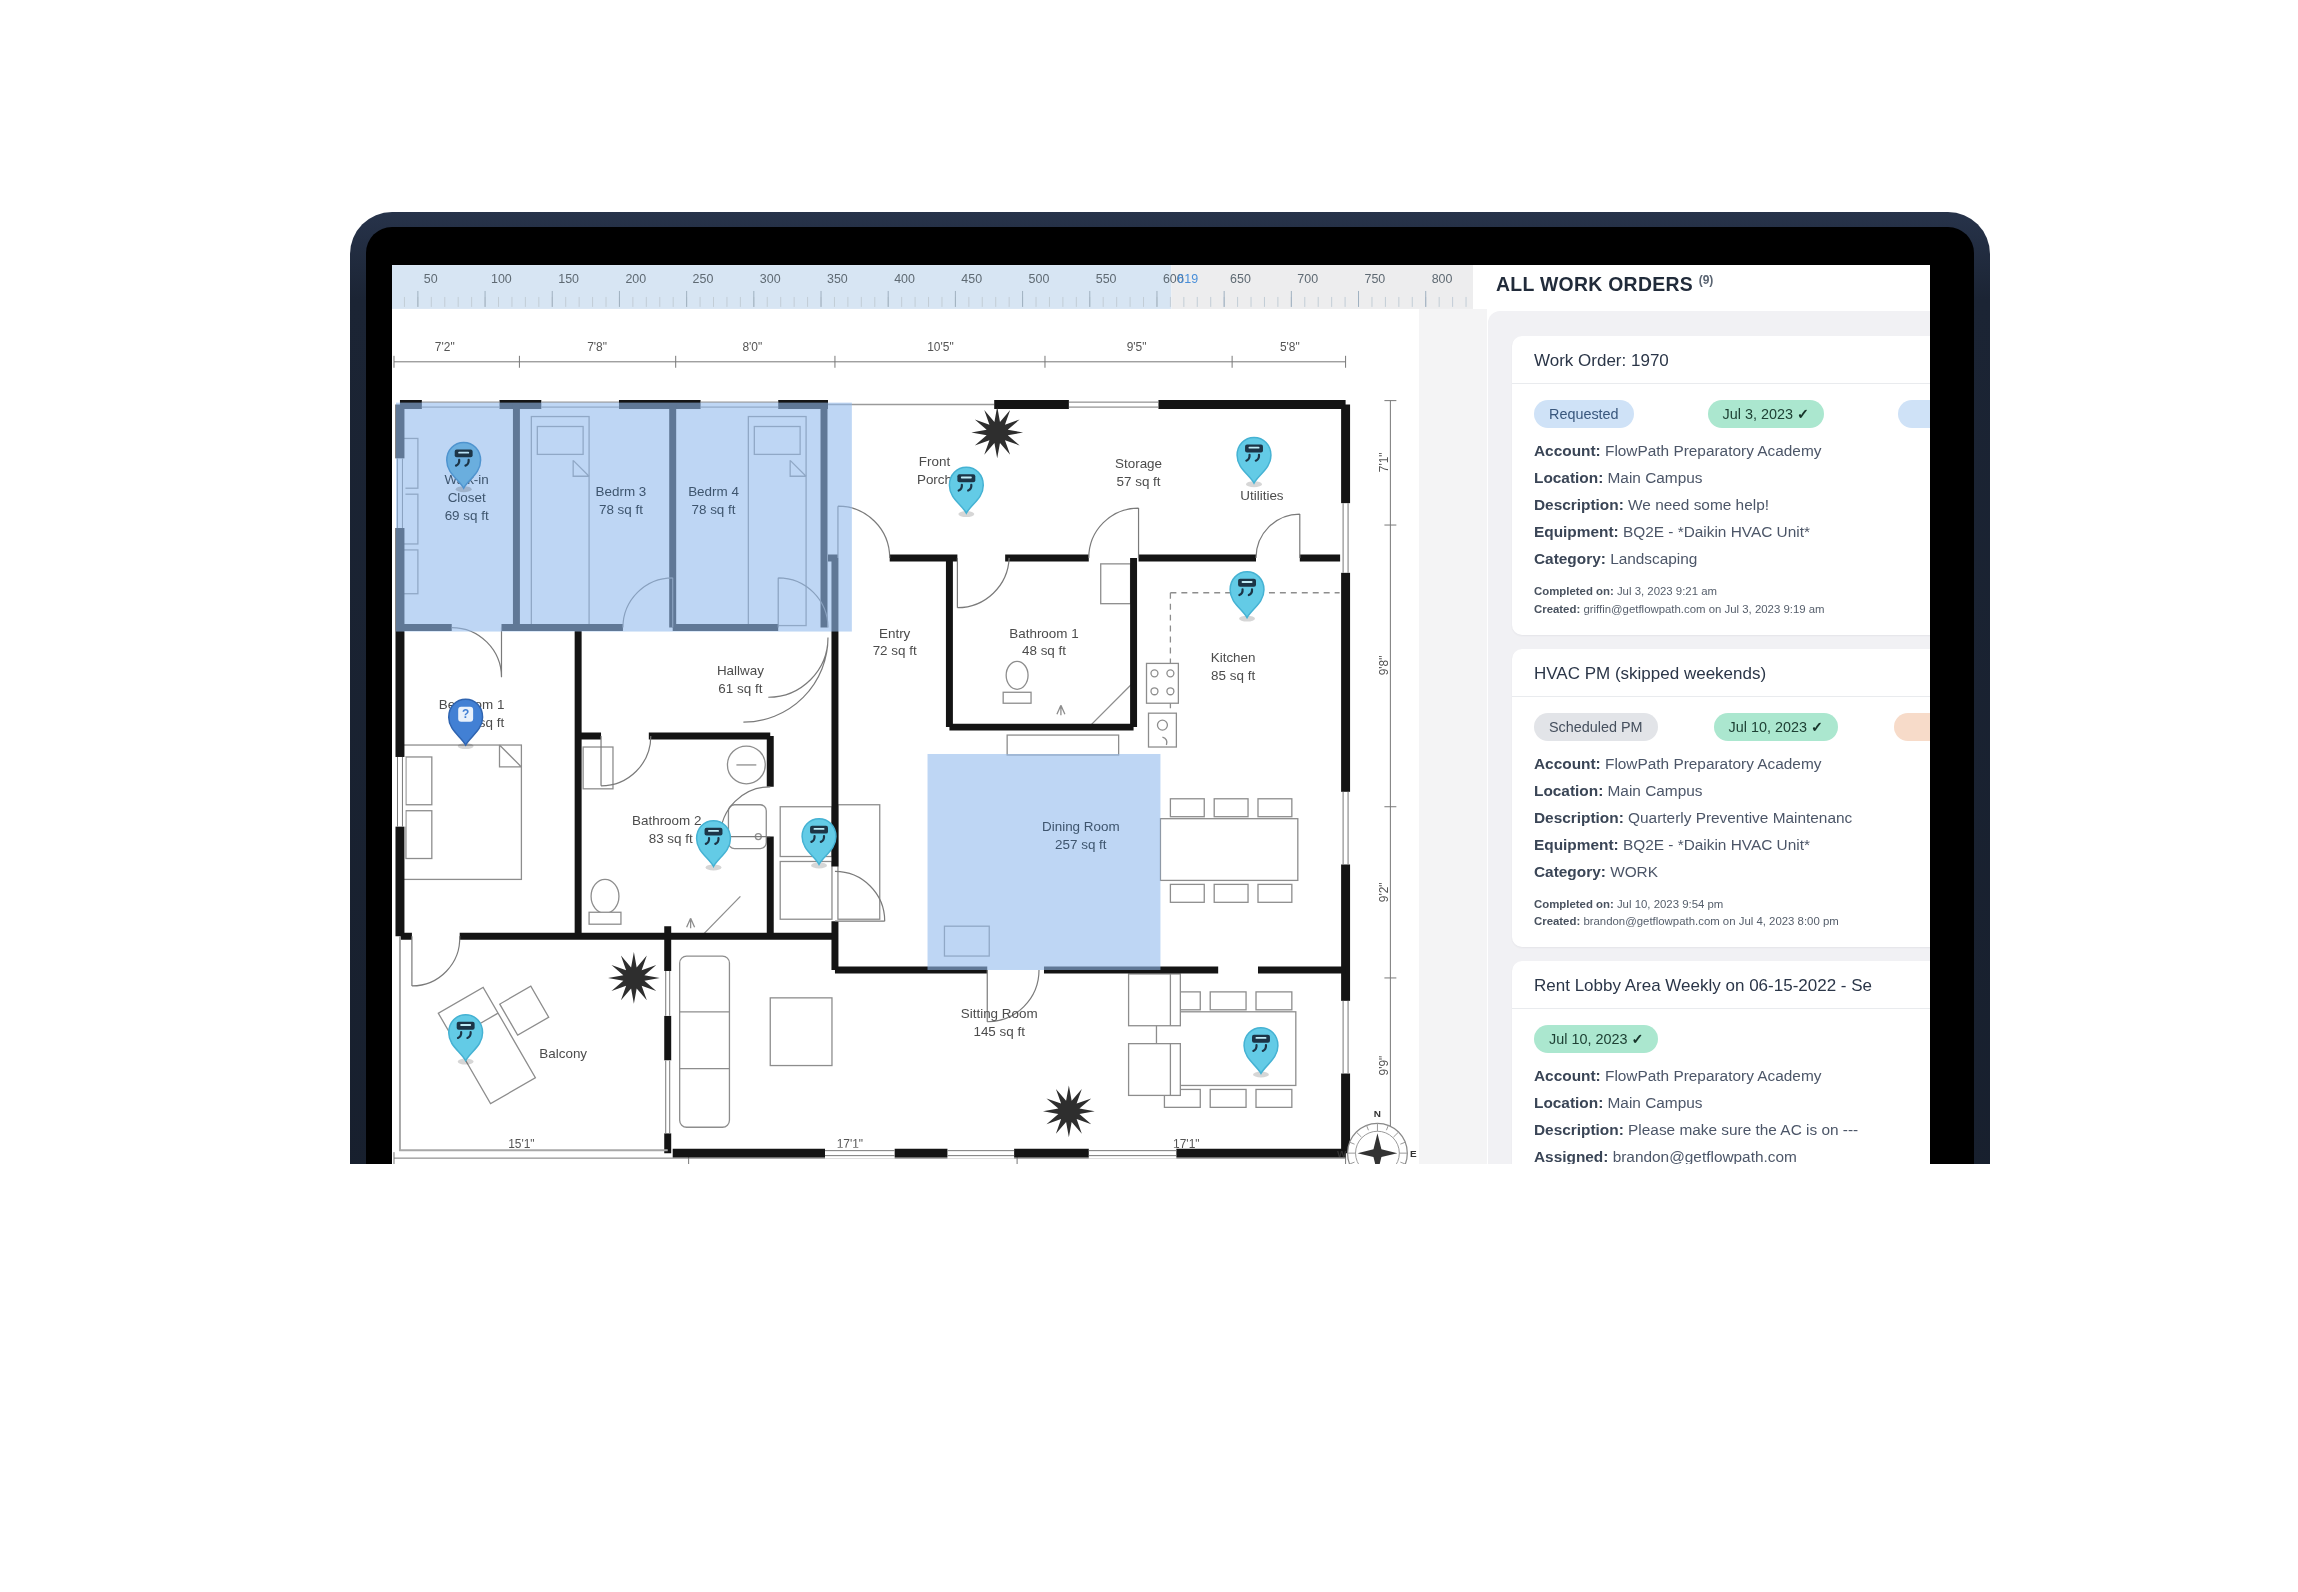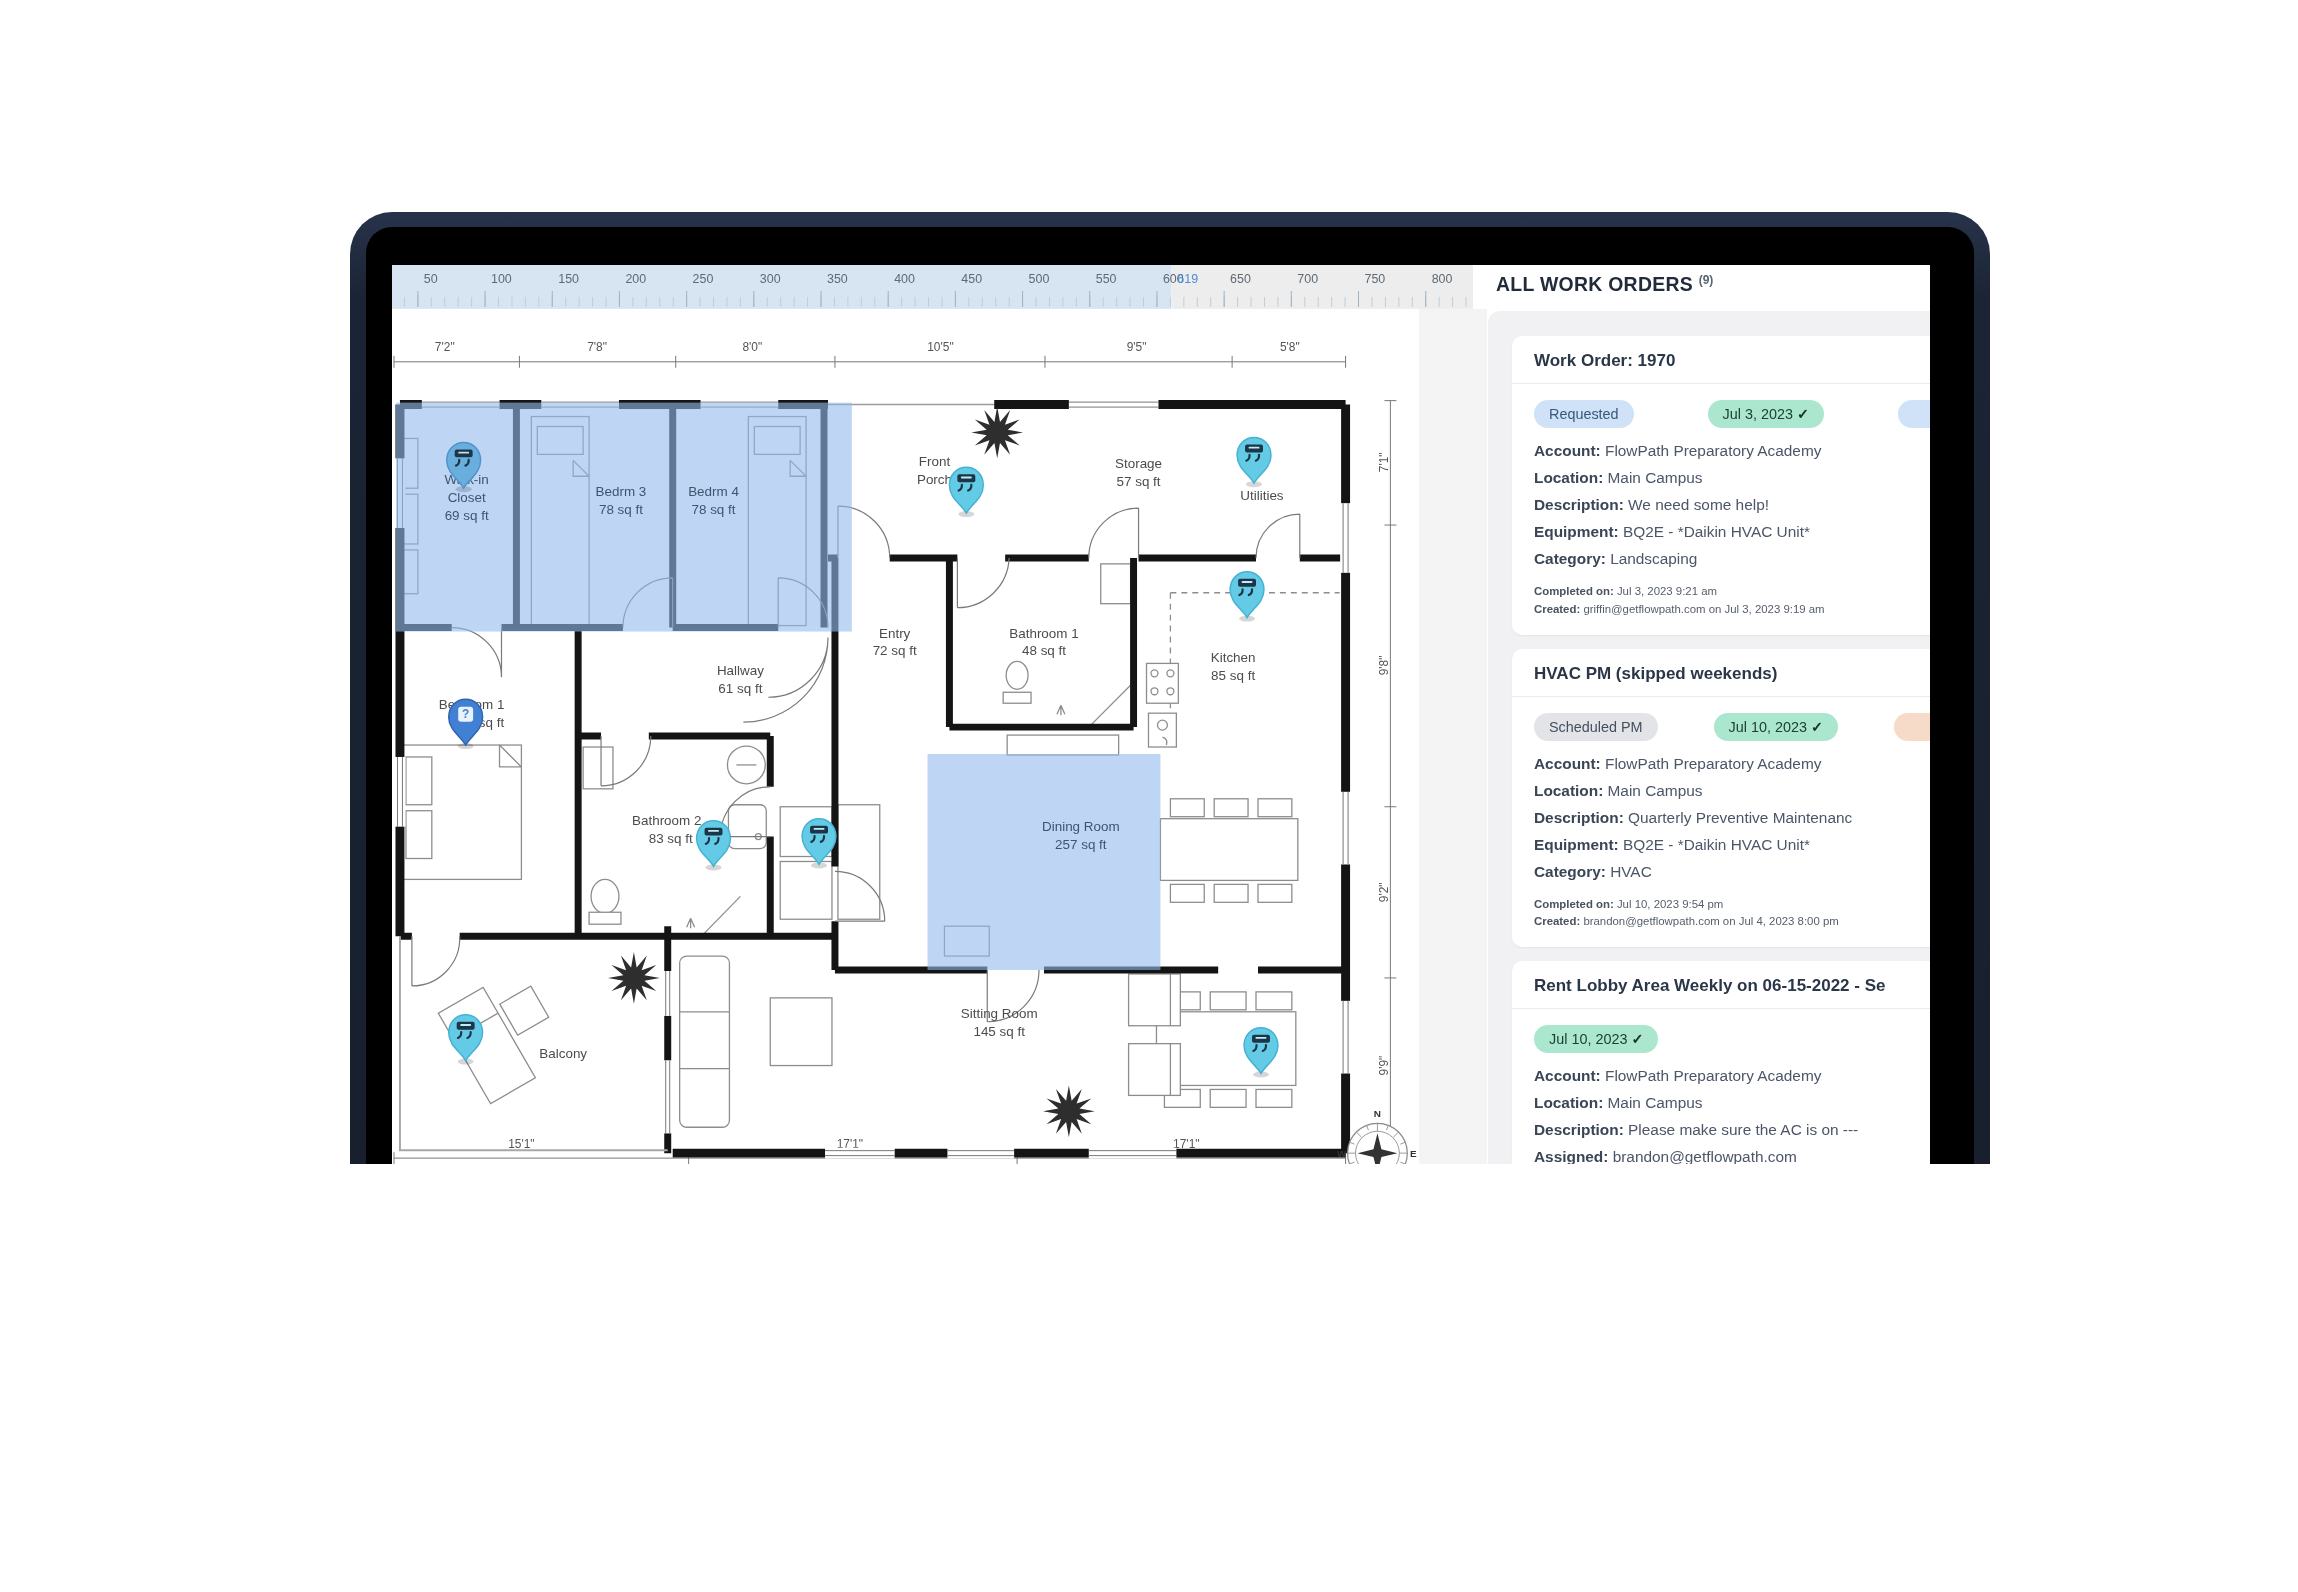--- a/index.html
+++ b/index.html
@@ -46,21 +46,21 @@
   .compass-letter{fill:#333;font-size:10px;text-anchor:middle;font-weight:700;}
 
   
   .panel{position:absolute;left:1095px;top:0;width:577px;height:979px;}
   .panel-title{margin:8px 0 0 9px;font-size:19.4px;font-weight:700;color:#212b3a;letter-spacing:0.3px;}
   .panel-title sup{font-size:12px;font-weight:600;color:#5a6472;letter-spacing:0;}
   .cards-wrap{box-sizing:border-box;margin:15px 0 0 1px;width:542px;height:891px;background:#f1f1f4;
               border-radius:12px;padding:25px 24px;overflow:hidden;}
   .card{background:#ffffff;border-radius:10px;margin-bottom:14px;width:468px;overflow:hidden;
         box-shadow:0 1px 2px rgba(30,40,60,.06);}
-  .card-title{padding:15px 22px 12px;font-size:17px;font-weight:700;color:#2b3648;white-space:nowrap;}
+  .card-title{padding:15px 22px 12px;font-size:17px;font-weight:400;color:#2b3648;white-space:nowrap;}
   .card-divider{height:1px;background:#e9ebee;}
   .card-body{padding:13px 22px 16px;}
   .badges{display:flex;align-items:center;margin:3px 0 14px;}
   .badge{border-radius:15px;padding:6px 15px;font-size:14.4px;font-weight:500;white-space:nowrap;text-align:right;}
   .b-blue{background:#cfe2f7;color:#39577d;}
   .b-green{background:#abe7cf;color:#1e4034;}
   .b-gray{background:#e2e4e8;color:#454f5d;}
   .b-peach{background:#f7dbc9;color:#a85c33;}
   .clip-badge{min-width:60px;}
   .g74 .badge{margin-right:74px;} .g74 .badge:last-child{margin-right:0;}
@@ -509,21 +509,21 @@
               <div class="card-body">
                 <div class="badges g56">
                   <span class="badge b-gray">Scheduled PM</span>
                   <span class="badge b-green"><span>Jul 10, 2023</span> <span class="chk">✓</span></span>
                   <span class="badge b-peach clip-badge">Pr</span>
                 </div>
                 <div class="line"><b>Account:</b> <span>FlowPath Preparatory Academy</span></div>
                 <div class="line"><b>Location:</b> <span>Main Campus</span></div>
                 <div class="line"><b>Description:</b> <span>Quarterly Preventive Maintenanc</span></div>
                 <div class="line"><b>Equipment:</b> <span>BQ2E - *Daikin HVAC Unit*</span></div>
-                <div class="line"><b>Category:</b> <span>HVAC</span></div>
+                <div class="line"><b>Category:</b> <span>WORK</span></div>
                 <div class="foot">
                   <div><b>Completed on:</b> <span>Jul 10, 2023 9:54 pm</span></div>
                   <div><b>Created:</b> <span>brandon@getflowpath.com on Jul 4, 2023 8:00 pm</span></div>
                 </div>
               </div>
             </div>
 
             <div class="card">
               <div class="card-title">Rent Lobby Area Weekly on 06-15-2022 - Se</div>
               <div class="card-divider"></div>

